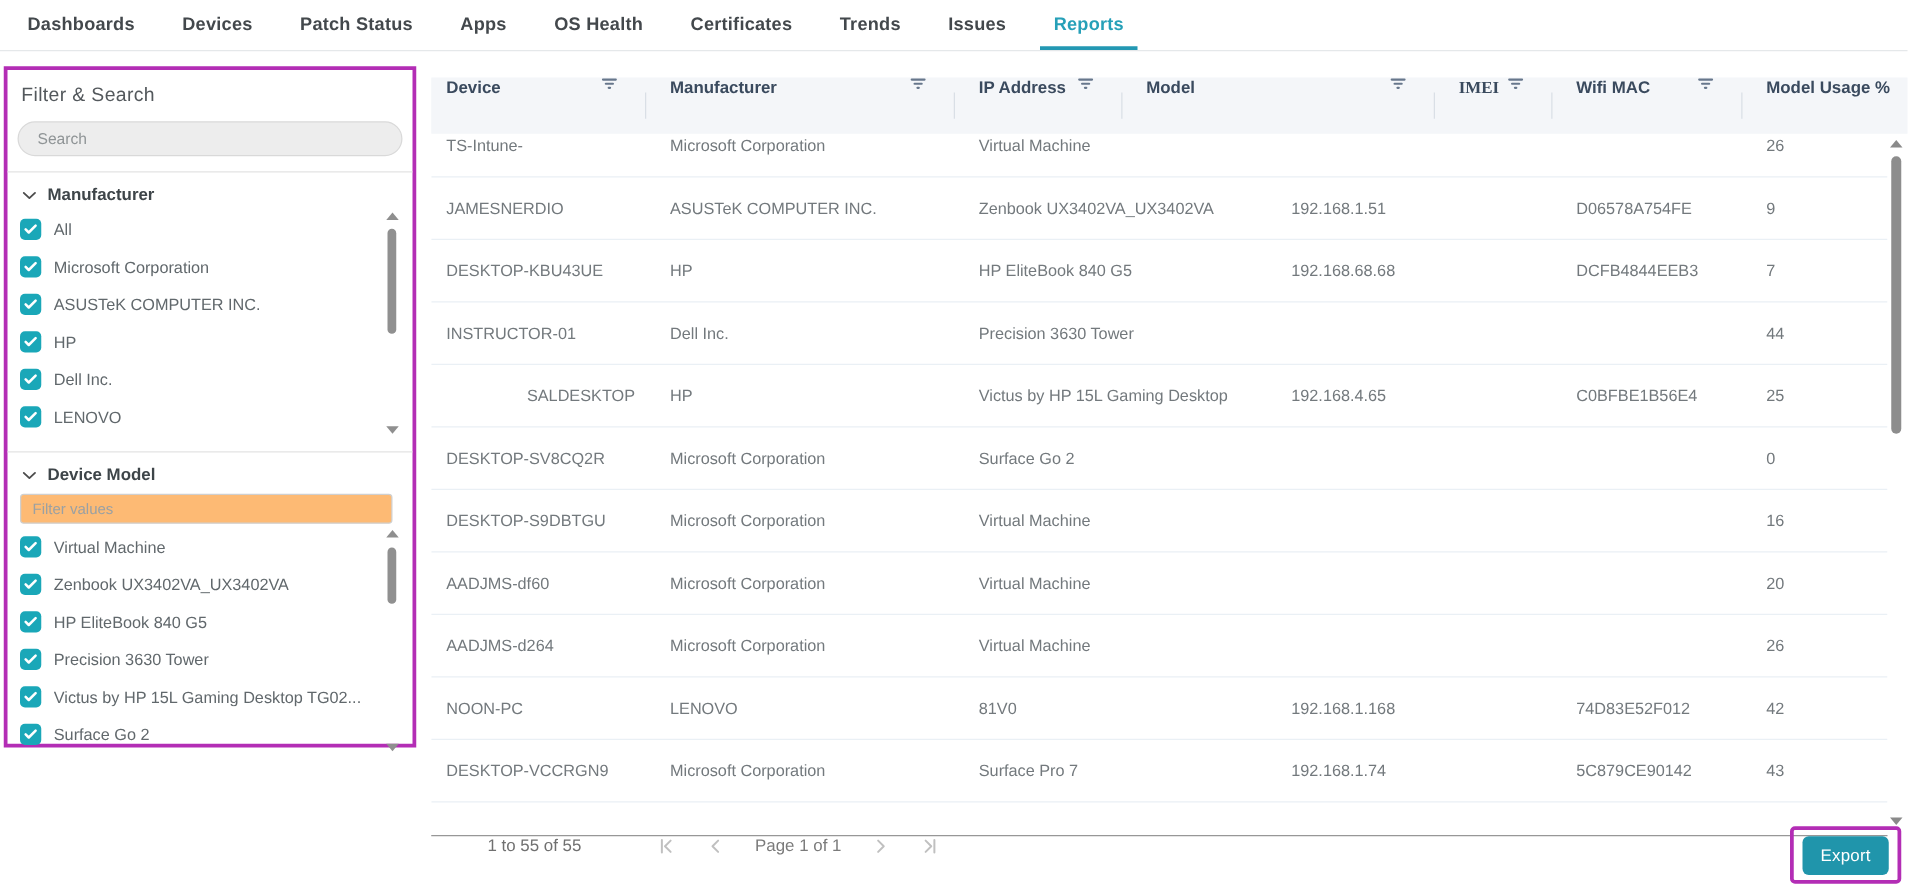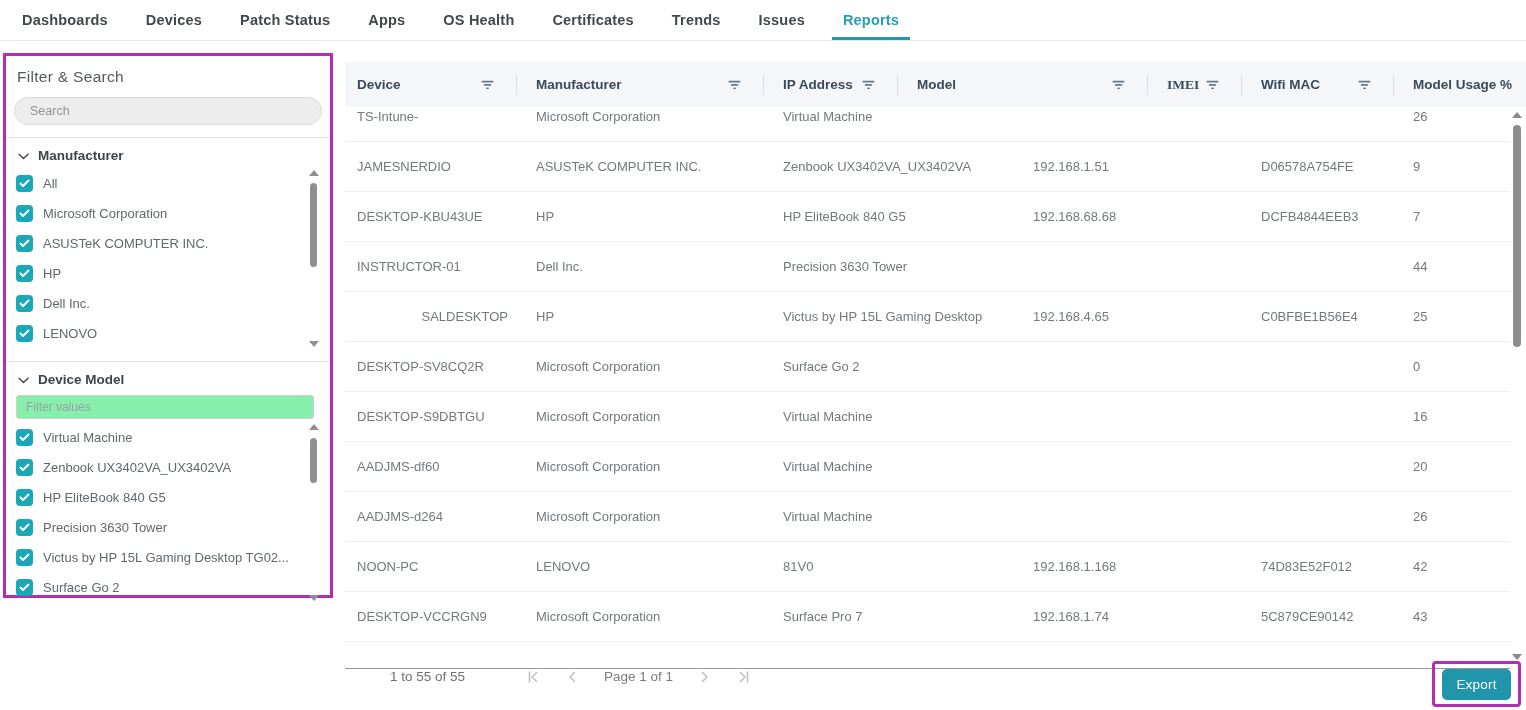--- a/index.html
+++ b/index.html
@@ -27,38 +27,38 @@
   .sb-divider { border-top:1px solid #e3e3e3; margin:12px -8px 0 -8px; }
   .sec-head { display:flex; align-items:center; gap:9px; margin:10px 0 5px 4px;
     font-weight:bold; font-size:13.5px; color:#3e4549; cursor:pointer; }
   .chk-list { position:relative; padding-right:20px; }
   .chk-items { }
   .chk-item { height:30px; display:flex; align-items:center; gap:10px; padding-left:2px; cursor:pointer; }
   .ckbox { width:17px; height:17px; min-width:17px; border-radius:4px; background:#1aa7b8;
     display:flex; align-items:center; justify-content:center; }
   .ck-label { font-size:13px; color:#61686c; white-space:nowrap; overflow:hidden;
     text-overflow:ellipsis; }
-  .filter-input { width:298px; height:24px; border-radius:3px; background:#86efac;
+  .filter-input { width:298px; height:24px; border-radius:3px; background:#fdba74;
     border:1px solid #cfcfcf; padding:0 9px; font-size:12px; color:#555; outline:none;
     margin:3px 0 3px 2px; font-family:"Liberation Sans", sans-serif; }
   .filter-input::placeholder { color:#9aa0a3; }
 
   
   .mini-scroll { position:absolute; right:3px; top:2px; bottom:2px; width:11px; }
   .arr { width:0; height:0; position:absolute; left:1px; }
   .arr-up { border-left:5px solid transparent; border-right:5px solid transparent;
     border-bottom:6px solid #8f8f8f; top:0; }
   .arr-dn { border-left:5px solid transparent; border-right:5px solid transparent;
     border-top:6px solid #8f8f8f; bottom:0; }
   .thumb { position:absolute; left:2px; width:7px; background:#909090; border-radius:4px; }
 
   
   .grid-header { position:absolute; left:345px; top:62px; right:0; height:45px;
     background:#f4f6f9; display:flex; }
-  .hcell { position:relative; display:flex; align-items:center; justify-content:space-between;
+  .hcell { position:relative; display:flex; justify-content:space-between;
     padding:0 22px 0 20px; color:#3a4a5e; font-weight:bold; font-size:13.5px; cursor:pointer;
     white-space:nowrap; }
   .hcell:first-child { padding-left:12px; }
   .hcell + .hcell::before { content:""; position:absolute; left:0; top:12px; height:21px;
     width:1px; background:#d9dfe6; }
   .filter-icon { display:flex; cursor:pointer; }
   .grid-body { position:absolute; left:345px; top:92px; width:1165px; height:551px; overflow:hidden; }
   .trow { display:flex; height:50px; align-items:center; border-bottom:1px solid #eaf0f5; }
   .tcell { padding:0 8px 0 20px; font-size:13px; color:#73797d; white-space:nowrap; overflow:hidden; }
   .tcell:first-child { padding-left:12px; }

